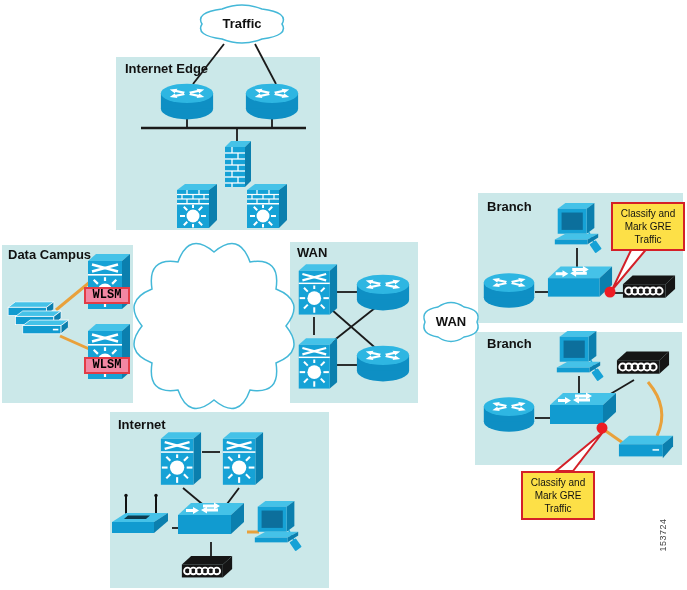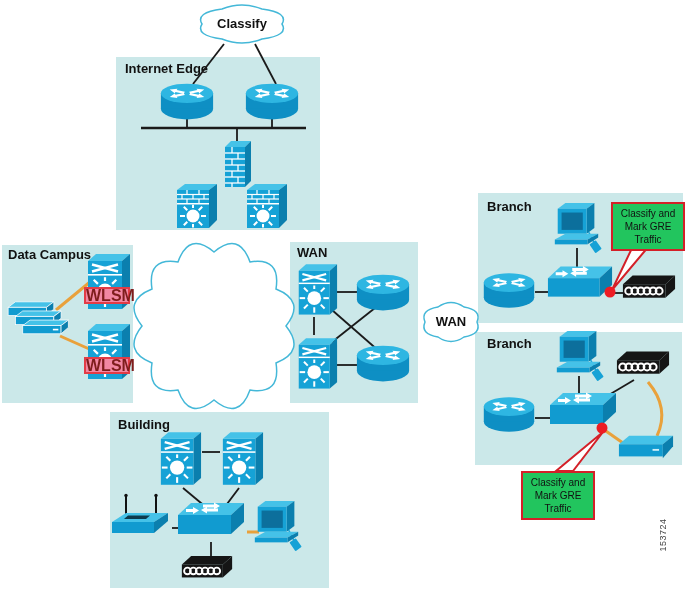--- a/index.html
+++ b/index.html
@@ -3,22 +3,22 @@
 <meta charset="utf-8">
 <style>
   html,body{margin:0;padding:0;background:#fff;}
   .stage{position:relative;width:687px;height:590px;background:#fff;overflow:hidden;
          font-family:"Liberation Sans",sans-serif;color:#111;}
   .box{position:absolute;background:#cbe8e9;}
   .seclabel{position:absolute;font-weight:bold;font-size:13px;color:#111;white-space:nowrap;}
   .cloudlabel{position:absolute;font-weight:bold;font-size:13px;color:#111;text-align:center;z-index:5;line-height:1.15;}
   .svgLayer{position:absolute;left:0;top:0;z-index:3;pointer-events:none;}
   .badge{position:absolute;z-index:6;width:42px;height:13px;line-height:13px;background:#f287a3;
-         border:2px solid #e23c46;font-size:16px;font-weight:600;text-align:center;color:#7f1d1d;}
-  .callout{position:absolute;z-index:7;width:66px;background:#22c55e;border:2px solid #d42028;
+         border:2px solid #e23c46;font-size:12px;font-weight:600;text-align:center;color:#000000;font-family:Liberation Mono, monospace;}
+  .callout{position:absolute;z-index:7;width:66px;background:#fde047;border:2px solid #d42028;
            font-size:10px;line-height:1.3;text-align:center;padding:3px 2px;color:#111;}
   .fignum{position:absolute;z-index:6;left:636px;top:530px;width:54px;font-size:9px;color:#444;
           text-align:center;transform:rotate(-90deg);letter-spacing:0.5px;}
 </style>
 </head>
 <body>
 
 <div class="stage">
 
   <div class="box" style="left:116px;top:57px;width:204px;height:173px;">
@@ -30,21 +30,21 @@
   <div class="box" style="left:290px;top:242px;width:128px;height:161px;">
     <div class="seclabel" style="left:7px;top:3px;">WAN</div>
   </div>
   <div class="box" style="left:478px;top:193px;width:205px;height:130px;">
     <div class="seclabel" style="left:9px;top:6px;">Branch</div>
   </div>
   <div class="box" style="left:475px;top:332px;width:207px;height:133px;">
     <div class="seclabel" style="left:12px;top:4px;">Branch</div>
   </div>
   <div class="box" style="left:110px;top:412px;width:219px;height:176px;">
-    <div class="seclabel" style="left:8px;top:5px;">Building</div>
+    <div class="seclabel" style="left:8px;top:5px;">Internet</div>
   </div>
 
   <svg class="svgLayer" width="687" height="590" viewBox="0 0 687 590">
     <defs>
       <symbol id="sym-router" viewBox="0 0 60 40">
         <ellipse cx="30" cy="27" rx="27" ry="11" fill="#0e8fc4"></ellipse>
         <rect x="3" y="11" width="54" height="16" fill="#0e8fc4"></rect>
         <ellipse cx="30" cy="11" rx="27" ry="10" fill="#2eb6e2"></ellipse>
         <g fill="#fff" transform="translate(30,11) scale(1,0.6)">
           <polygon points="3,-1.8 12,-1.8 12,-4.2 19,0 12,4.2 12,1.8 3,1.8" transform="rotate(-20)"></polygon>
@@ -265,21 +265,21 @@
     <use href="#sym-wirelessap" x="110" y="492" width="64" height="52"></use>
     <use href="#sym-pc" x="252" y="498" width="50" height="54"></use>
     <use href="#sym-blackap" x="180" y="554" width="54" height="32"></use>
 
     <polygon points="633,246 649,246 612,290" fill="#fff" stroke="#d42028" stroke-width="2"></polygon>
     <polygon points="556,471 573,471 603,432" fill="#fff" stroke="#d42028" stroke-width="2"></polygon>
     <circle cx="610" cy="292" r="5.5" fill="#ed1c24"></circle>
     <circle cx="602" cy="428" r="5.5" fill="#ed1c24"></circle>
   </svg>
 
-  <div class="cloudlabel" style="left:212px;top:17px;width:60px;">Classify</div>
+  <div class="cloudlabel" style="left:212px;top:17px;width:60px;">Traffic</div>
   <div class="cloudlabel" style="left:429px;top:315px;width:44px;">WAN</div>
 
   <div class="badge" style="left:84px;top:287px;">WLSM</div>
   <div class="badge" style="left:84px;top:357px;">WLSM</div>
 
   <div class="callout" style="left:611px;top:202px;">Classify and Mark GRE Traffic</div>
   <div class="callout" style="left:521px;top:471px;">Classify and Mark GRE Traffic</div>
 
   <div class="fignum">153724</div>
 

